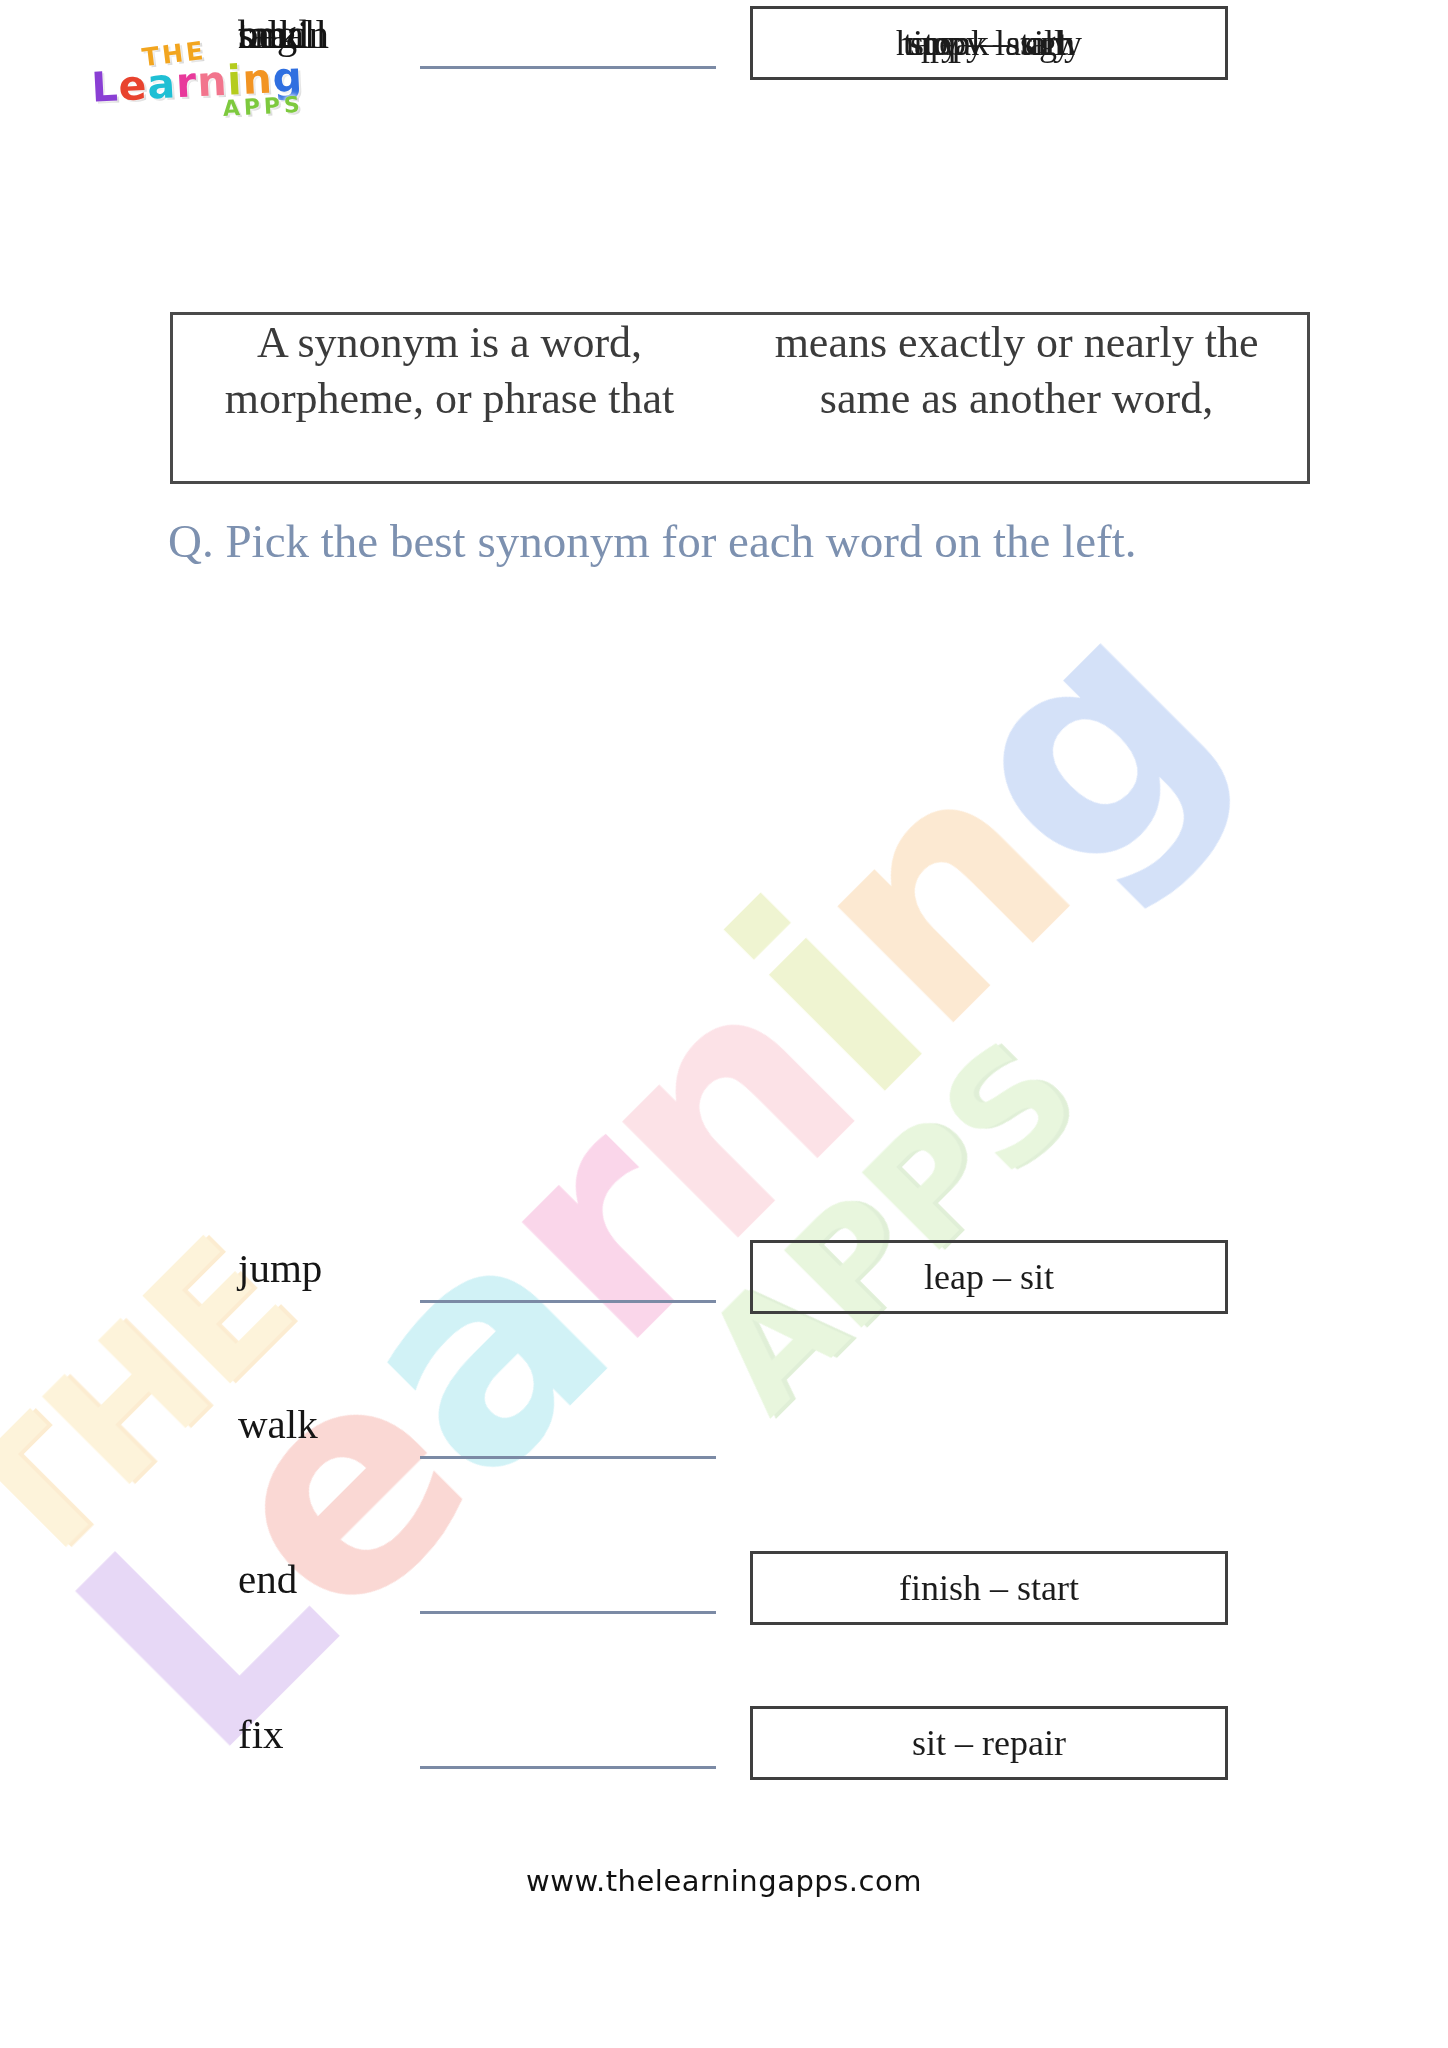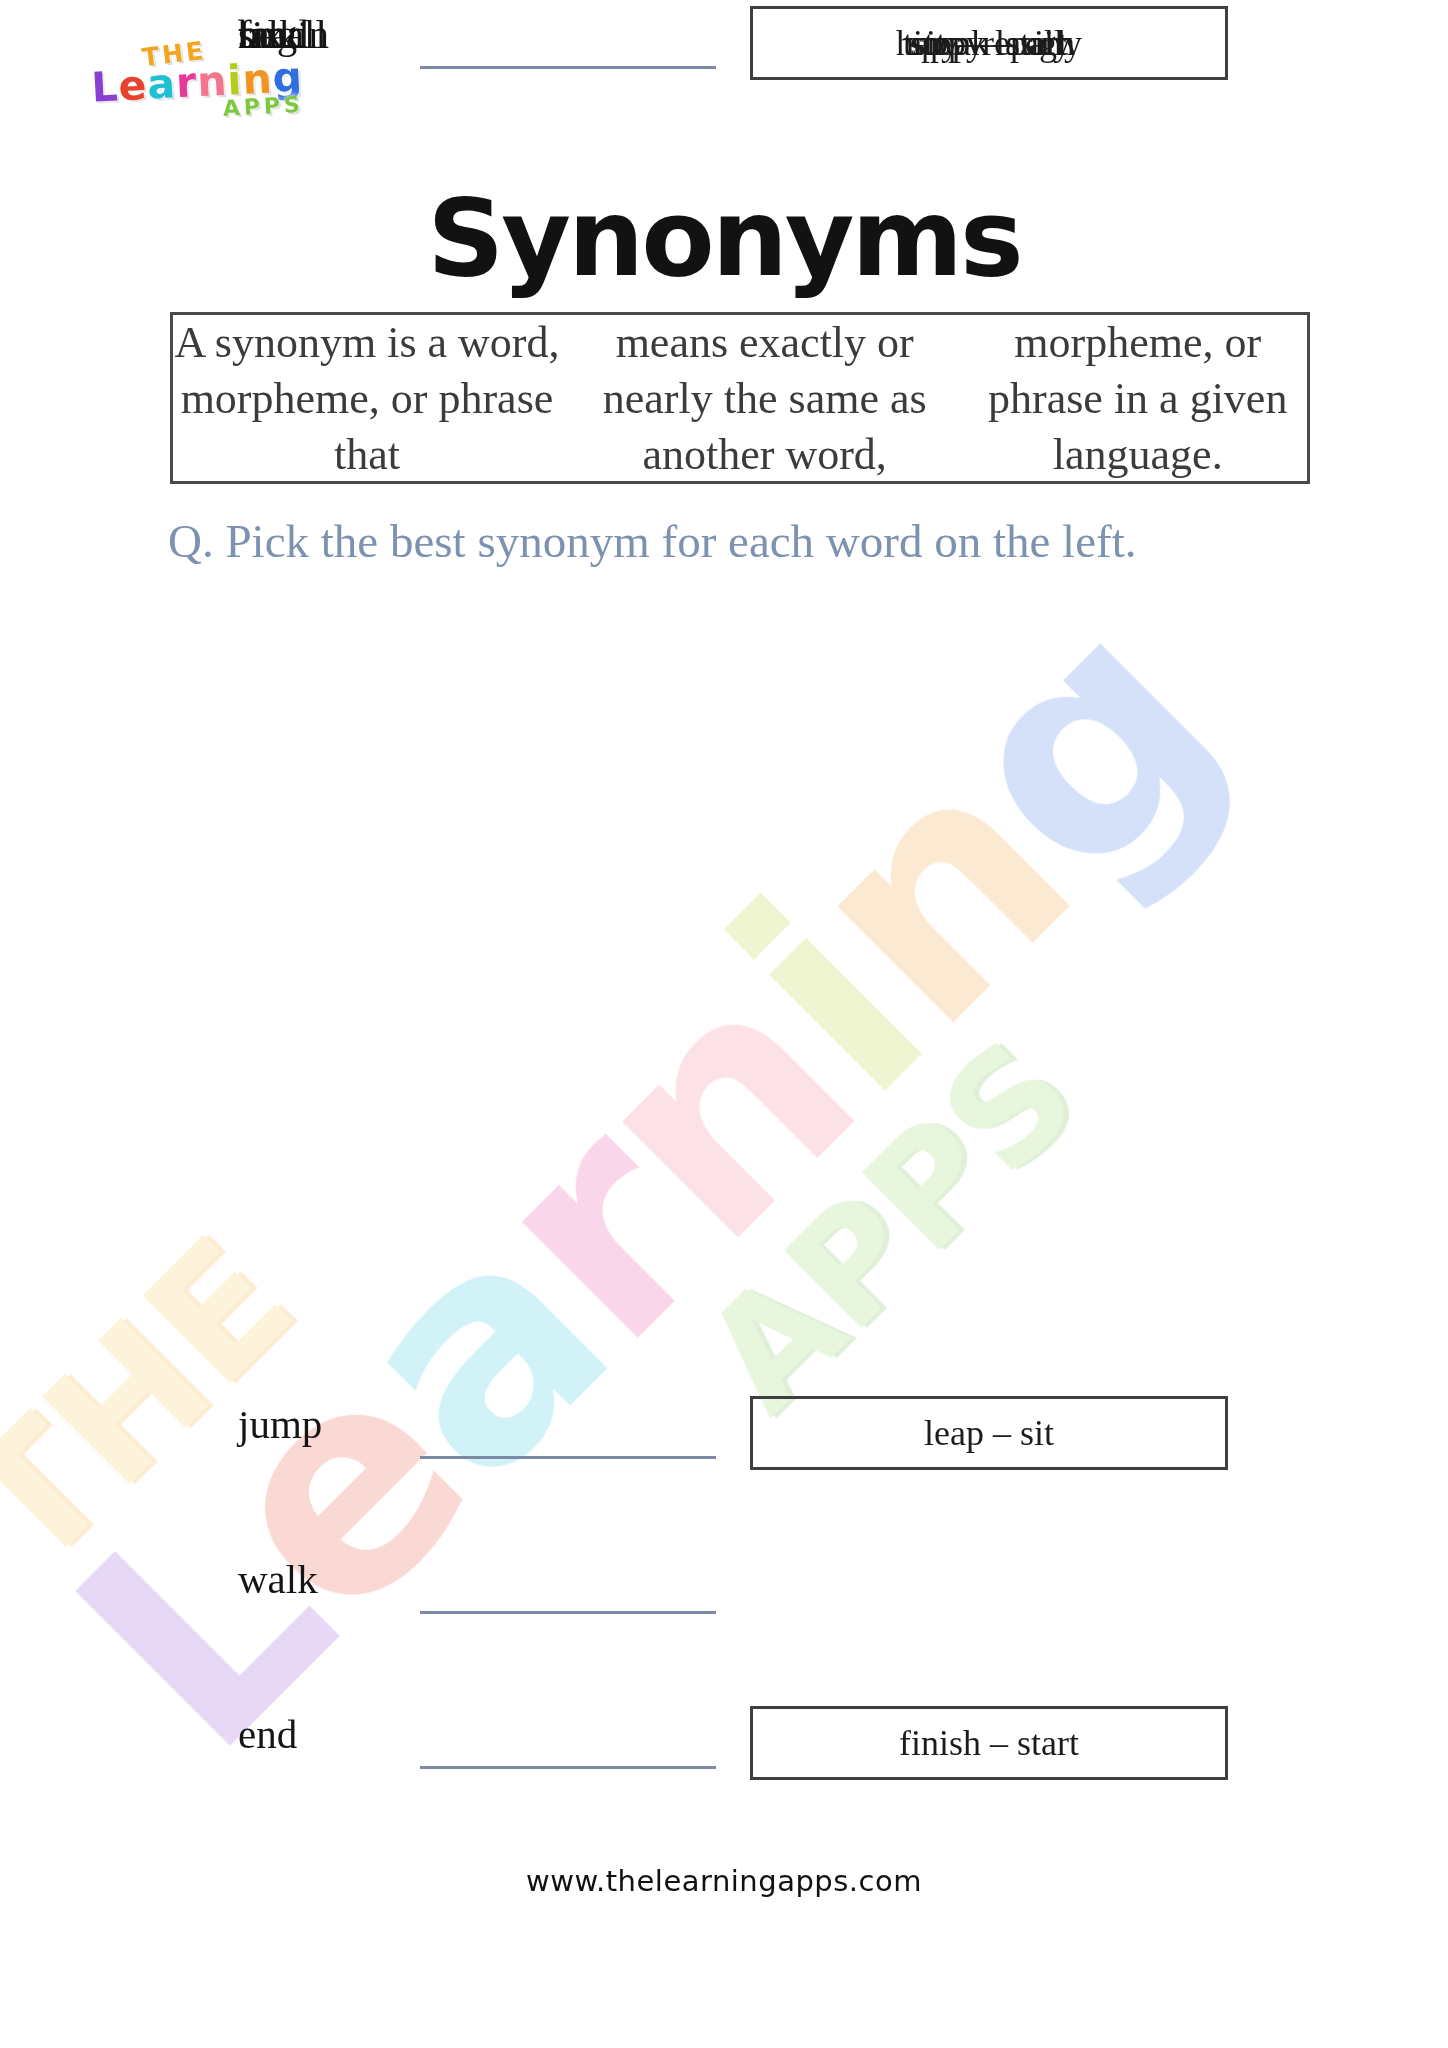--- a/index.html
+++ b/index.html
@@ -88,26 +88,24 @@
     <div class="wm-learning"><span class="c0">L</span><span class="c1">e</span><span class="c2">a</span><span class="c3">r</span><span class="c4">n</span><span class="c5">i</span><span class="c6">n</span><span class="c7">g</span></div>
     <div class="wm-apps">APPS</div>
   </div>
 
   <div class="logo">
     <div class="logo-the bubble">THE</div>
     <div class="logo-learning bubble"><span class="c0">L</span><span class="c1">e</span><span class="c2">a</span><span class="c3">r</span><span class="c4">n</span><span class="c5">i</span><span class="c6">n</span><span class="c7">g</span></div>
     <div class="logo-apps bubble">APPS</div>
   </div>
 
-  <div class="title">Synonyms</div>
 
   <div class="defbox">
     <div>A synonym is a word, morpheme, or phrase that</div>
     <div>means exactly or nearly the same as another word,</div>
-    <div>morpheme, or phrase in a given language.</div>
   </div>
 
   <div class="question">Q. Pick the best synonym for each word on the left.</div>
 
   <div class="row">
     <span class="word">jump</span>
     <div class="blank"></div>
     <div class="optbox">
         <span>leap – sit</span>
       </div>

